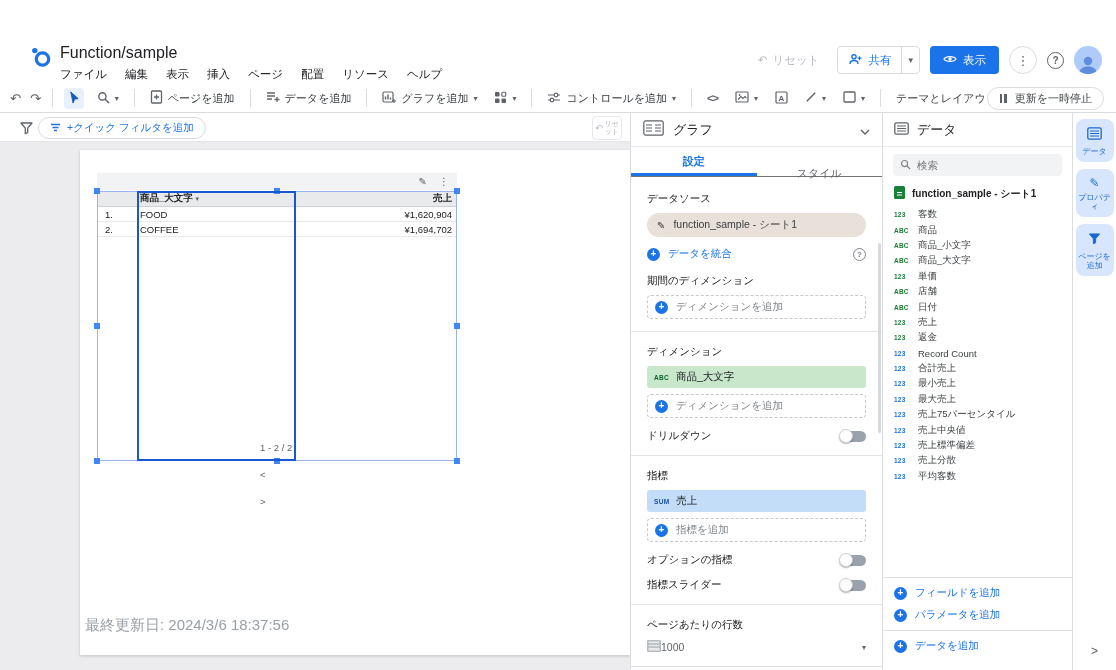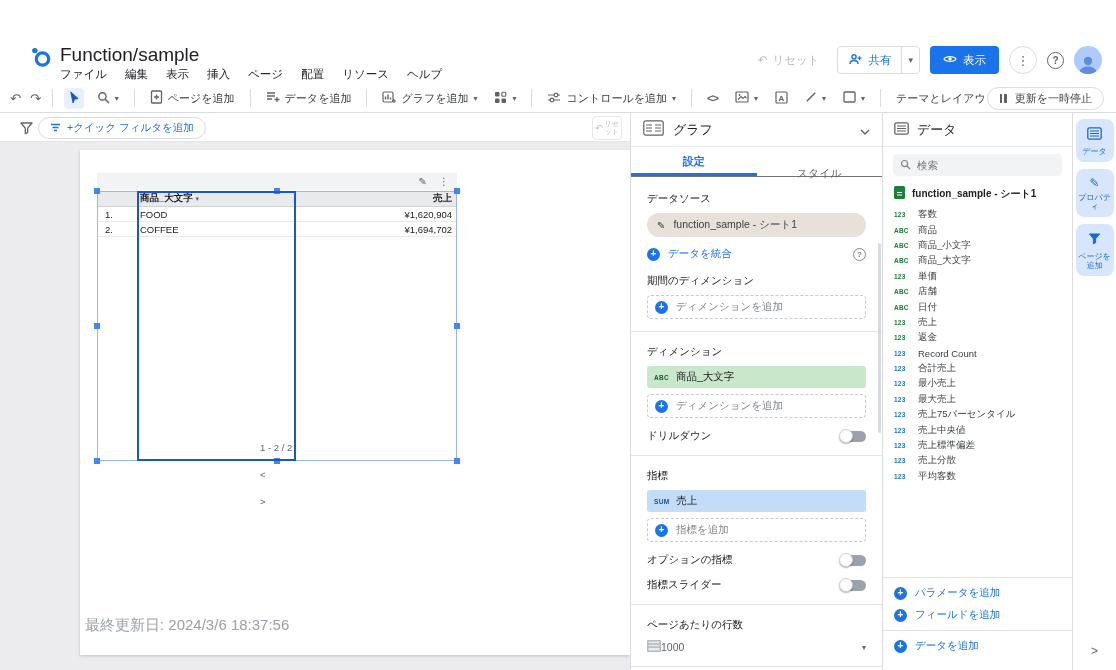--- a/index.html
+++ b/index.html
@@ -3,21 +3,21 @@
 <meta charset="utf-8">
 <style>
   * { margin:0; padding:0; box-sizing:border-box; }
   html,body { width:1116px; height:670px; overflow:hidden; }
   body { font-family:"Liberation Sans","DejaVu Sans",sans-serif; background:#fff; color:#202124; position:relative; }
   .abs { position:absolute; }
 
   
   .app-header { position:absolute; left:0; top:0; width:1116px; height:84px; background:#fff; }
   .logo { position:absolute; left:30px; top:46px; }
-  .doc-title { position:absolute; left:60px; top:44px; font-size:19px; color:#202124; }
+  .doc-title { position:absolute; left:60px; top:44px; font-size:16px; color:#202124; }
   .menubar { position:absolute; left:60px; top:67px; display:flex; gap:18px; font-size:11.5px; color:#202124; }
   .menubar span { cursor:default; }
   .header-right { position:absolute; right:14px; top:46px; display:flex; align-items:center; gap:10px; }
   .btn-reset-top { display:flex; align-items:center; gap:5px; color:#b6bac0; font-size:11.5px; padding:0 8px; height:28px; }
   .share-split { display:flex; align-items:stretch; border:1px solid #d8dbdf; border-radius:4px; height:28px; overflow:hidden; }
   .share-main { display:flex; align-items:center; gap:6px; padding:0 10px; color:#1a73e8; font-size:11.5px; }
   .share-caret { display:flex; align-items:center; padding:0 6px; border-left:1px solid #d8dbdf; color:#5f6368; font-size:9px; }
   .btn-view { display:flex; align-items:center; gap:6px; background:#1a73e8; color:#fff; font-size:11.5px; border:none; border-radius:4px; height:28px; padding:0 13px; }
   .btn-more { width:28px; height:28px; border:1px solid #dadce0; border-radius:50%; display:flex; align-items:center; justify-content:center; color:#5f6368; font-size:13px; background:#fff; }
   .helpc-big { width:17px; height:17px; border:1.6px solid #5f6368; border-radius:50%; display:flex; align-items:center; justify-content:center; font-size:10px; font-weight:bold; color:#5f6368; }
@@ -572,25 +572,25 @@
     <div class="field-row">
         <span class="f-badge b">123</span>
         <span class="f-name">平均客数</span>
       </div>
   </div>
 
   <div class="dp-footer">
     <hr class="dp-div">
     <div class="dp-add">
       <span class="plusc"></span>
-      <span>パラメータを追加</span>
+      <span>フィールドを追加</span>
     </div>
     <div class="dp-add">
       <span class="plusc"></span>
-      <span>フィールドを追加</span>
+      <span>パラメータを追加</span>
     </div>
     <hr class="dp-div">
     <div class="dp-add">
       <span class="plusc"></span>
       <span>データを追加</span>
     </div>
   </div>
 </div>
 
 <div class="right-rail">

